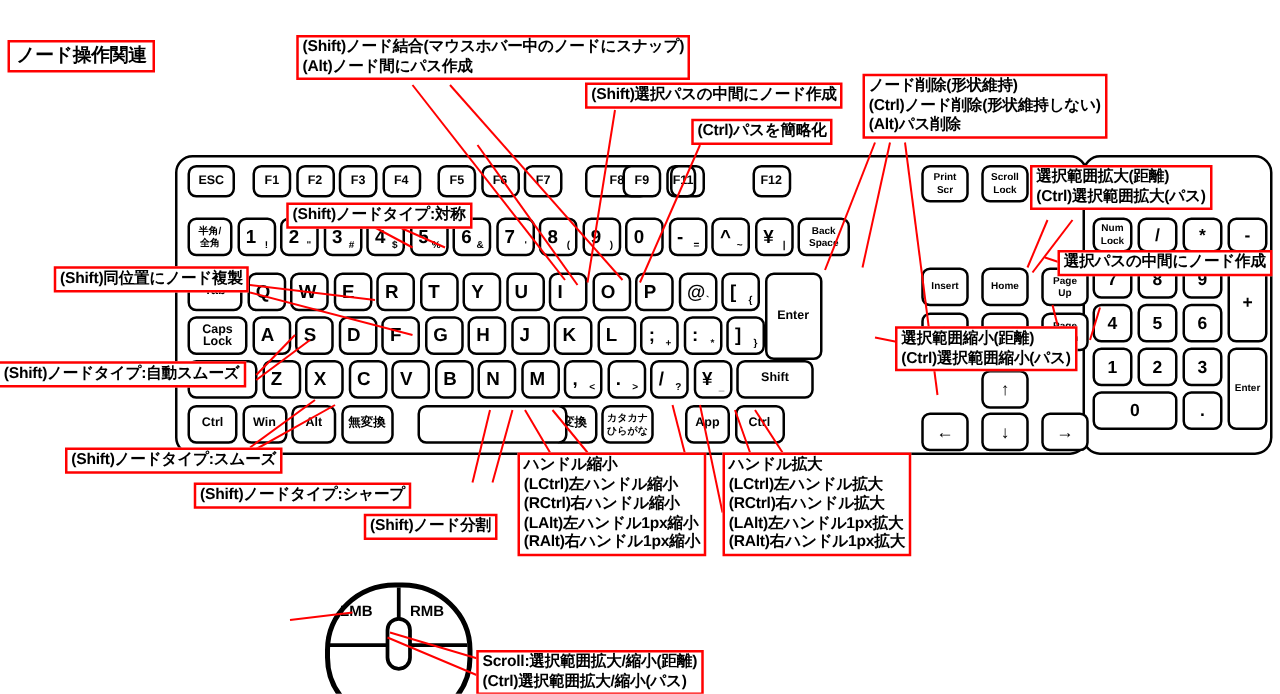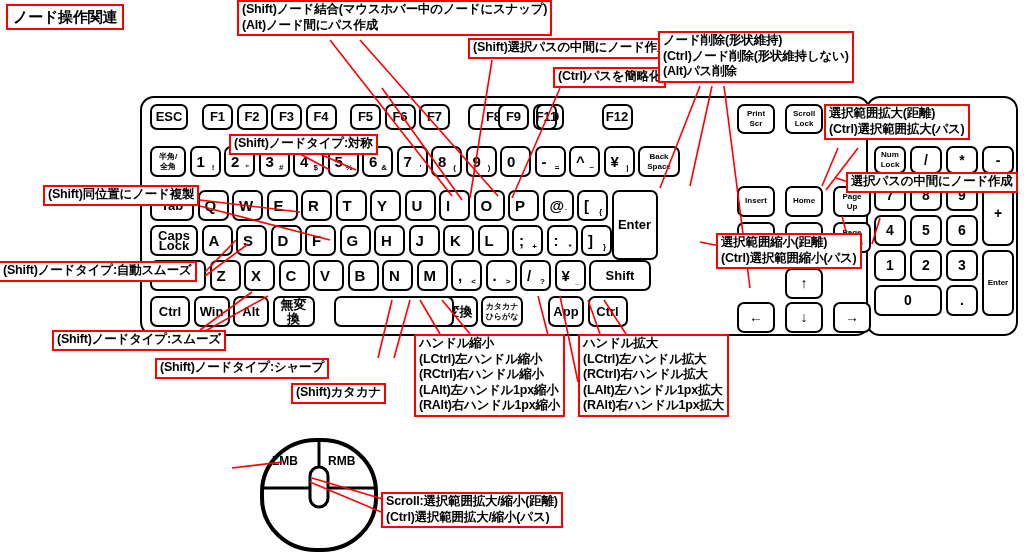--- a/index.html
+++ b/index.html
@@ -7,21 +7,21 @@
     margin: 0; padding: 0;
     background: #ffffff;
   }
   body {
     width: 1024px; height: 555px;
     position: relative;
     overflow: hidden;
     font-family: "Liberation Sans", "DejaVu Sans", sans-serif;
     color: #000;
   }
-  #stage { position: absolute; inset: 0; }
+  #stage { position: absolute; inset: 0; margin-top: 28px; }
 
   
   .callout {
     position: absolute;
     border: 2px solid #ff0000;
     background: #ffffff;
     padding: 0px 3px 1px 3px;
     font-size: 12.5px;
     font-weight: bold;
     line-height: 15.5px;
@@ -65,21 +65,21 @@
     background: #fff;
     display: flex;
     align-items: center;
     justify-content: center;
     font-weight: bold;
     font-size: 14px;
     line-height: 1.05;
     text-align: center;
     z-index: 10;
   }
-  .key.sm2 { font-size: 13px; font-weight: bold; }
+  .key.sm2 { font-size: 10px; font-weight: bold; }
   .key.tiny { font-size: 8px; font-weight: bold; }
   .key .two { display:flex; flex-direction:column; align-items:center; justify-content:center; line-height:10px; }
   .key .dual { position: relative; width: 100%; height: 100%; }
   .key .dual .big {
     position: absolute; left: 5px; top: 50%; transform: translateY(-50%);
     font-size: 15px; font-weight: bold;
   }
   .key .dual .sub {
     position: absolute; right: 4px; bottom: 3px;
     font-size: 8px; font-weight: bold;
@@ -160,21 +160,21 @@
   <div class="callout title" style="left:6px; top:4px;">ノード操作関連</div>
 
   <div class="callout" style="left:237px; top:0px;">(Shift)ノード結合(マウスホバー中のノードにスナップ)
 (Alt)ノード間にパス作成</div>
 
   <div class="callout" style="left:468px; top:38px;">(Shift)選択パスの中間にノード作成</div>
 
 
   <div class="callout" style="left:553px; top:67px;">(Ctrl)パスを簡略化</div>
 
-  <div class="callout" style="left:658px; top:31px;">ノード削除(形状維持)
+  <div class="callout" style="left:690px; top:31px;">ノード削除(形状維持)
 (Ctrl)ノード削除(形状維持しない)
 (Alt)パス削除</div>
 
   <div class="callout" style="left:846px; top:172px;">選択パスの中間にノード作成</div>
 
   <div class="callout" style="left:824px; top:104px;">選択範囲拡大(距離)
 (Ctrl)選択範囲拡大(パス)</div>
 
   <div class="callout" style="left:716px; top:233px;">選択範囲縮小(距離)
 (Ctrl)選択範囲縮小(パス)</div>
@@ -182,21 +182,21 @@
   <div class="callout" style="left:229px; top:134px;">(Shift)ノードタイプ:対称</div>
 
   <div class="callout" style="left:43px; top:185px;">(Shift)同位置にノード複製</div>
 
   <div class="callout" style="left:-2px; top:261px;">(Shift)ノードタイプ:自動スムーズ</div>
 
   <div class="callout" style="left:52px; top:330px;">(Shift)ノードタイプ:スムーズ</div>
 
   <div class="callout" style="left:155px; top:358px;">(Shift)ノードタイプ:シャープ</div>
 
-  <div class="callout" style="left:291px; top:383px;">(Shift)カタカナ</div>
+  <div class="callout" style="left:291px; top:383px;">(Shift)ノード分割</div>
 
   <div class="callout" style="left:414px; top:334px;">ハンドル縮小
 (LCtrl)左ハンドル縮小
 (RCtrl)右ハンドル縮小
 (LAlt)左ハンドル1px縮小
 (RAlt)右ハンドル1px縮小</div>
 
   <div class="callout" style="left:578px; top:334px;">ハンドル拡大
 (LCtrl)左ハンドル拡大
 (RCtrl)右ハンドル拡大

